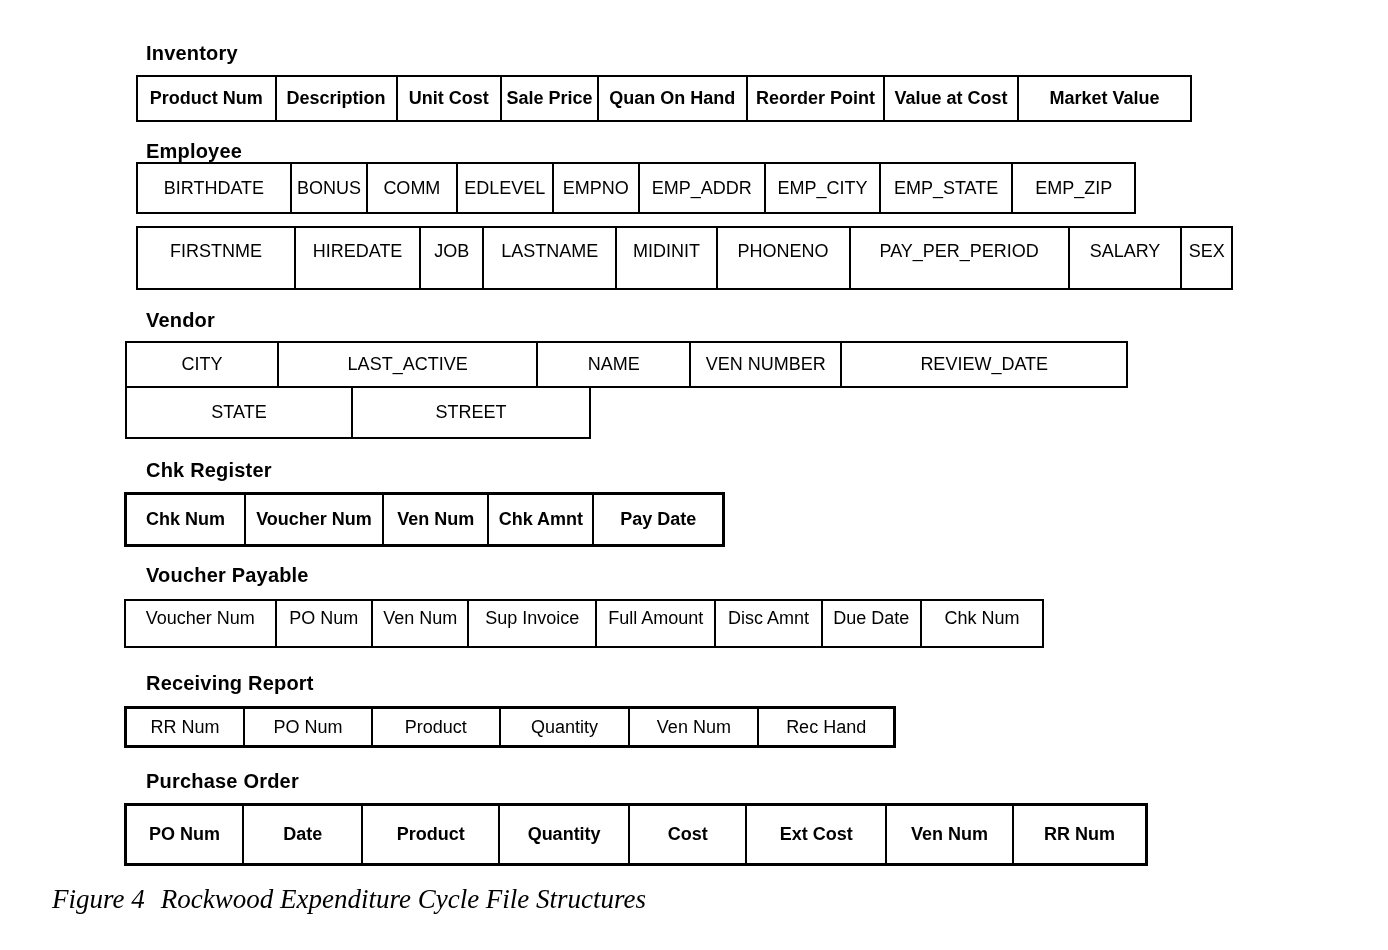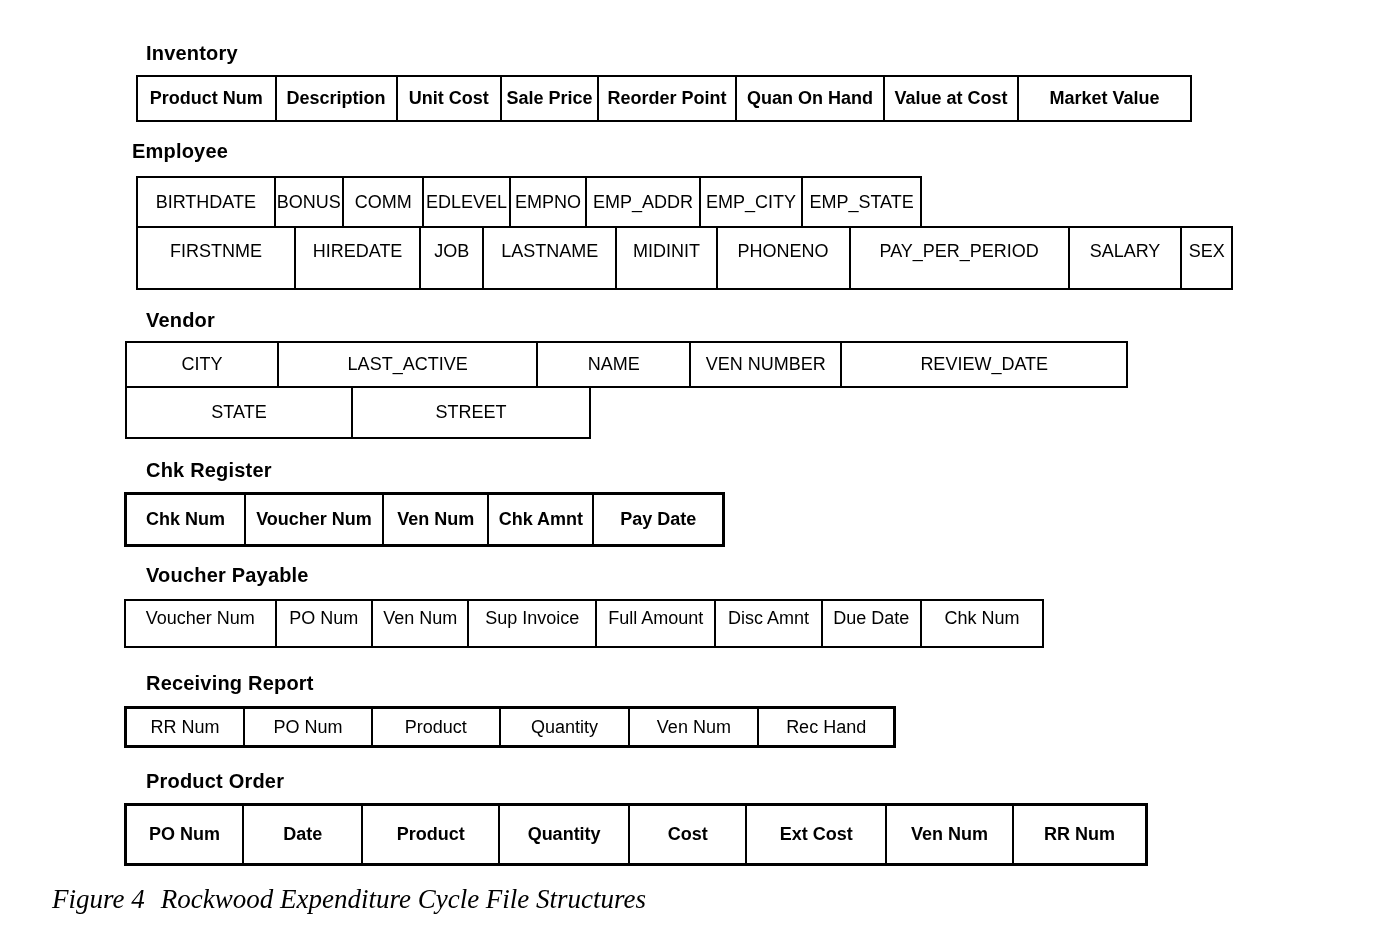--- a/index.html
+++ b/index.html
@@ -38,36 +38,37 @@
 <body>
 
 <div class="page">
 
   <div class="tbl-title" style="left:146px; top:42px">Inventory</div>
   <div class="trow bold" style="left:136px; top:75px; width:1056px; height:47px">
     <div class="cell" style="flex:139">Product Num</div>
     <div class="cell" style="flex:121">Description</div>
     <div class="cell" style="flex:104">Unit Cost</div>
     <div class="cell" style="flex:97">Sale Price</div>
+    <div class="cell" style="flex:149">Quan On Hand</div>
     <div class="cell" style="flex:138">Reorder Point</div>
-    <div class="cell" style="flex:149">Quan On Hand</div>
     <div class="cell" style="flex:134">Value at Cost</div>
     <div class="cell" style="flex:174">Market Value</div>
   </div>
 
-  <div class="tbl-title" style="left:132px; top:140px">Employee</div>
-  <div class="trow" style="left:136px; top:176px; width:786px; height:52px">
+  <div class="tbl-title" style="left:146px; top:140px">Employee</div>
+  <div class="trow" style="left:136px; top:162px; width:1000px; height:52px">
     <div class="cell" style="flex:151">BIRTHDATE</div>
     <div class="cell" style="flex:74">BONUS</div>
     <div class="cell" style="flex:87">COMM</div>
     <div class="cell" style="flex:94">EDLEVEL</div>
     <div class="cell" style="flex:83">EMPNO</div>
     <div class="cell" style="flex:124">EMP_ADDR</div>
     <div class="cell" style="flex:112">EMP_CITY</div>
     <div class="cell" style="flex:130">EMP_STATE</div>
+    <div class="cell" style="flex:120">EMP_ZIP</div>
   </div>
   <div class="trow lift" style="left:136px; top:226px; width:1097px; height:64px">
     <div class="cell" style="flex:138">FIRSTNME</div>
     <div class="cell" style="flex:109">HIREDATE</div>
     <div class="cell" style="flex:54">JOB</div>
     <div class="cell" style="flex:116">LASTNAME</div>
     <div class="cell" style="flex:87">MIDINIT</div>
     <div class="cell" style="flex:116">PHONENO</div>
     <div class="cell" style="flex:192">PAY_PER_PERIOD</div>
     <div class="cell" style="flex:98">SALARY</div>
@@ -111,21 +112,21 @@
   <div class="tbl-title" style="left:146px; top:672px">Receiving Report</div>
   <div class="trow thick" style="left:124px; top:706px; width:772px; height:42px">
     <div class="cell" style="flex:118">RR Num</div>
     <div class="cell" style="flex:128">PO Num</div>
     <div class="cell" style="flex:128">Product</div>
     <div class="cell" style="flex:130">Quantity</div>
     <div class="cell" style="flex:129">Ven Num</div>
     <div class="cell" style="flex:136">Rec Hand</div>
   </div>
 
-  <div class="tbl-title" style="left:146px; top:770px">Product Order</div>
+  <div class="tbl-title" style="left:146px; top:770px">Purchase Order</div>
   <div class="trow bold thick" style="left:124px; top:803px; width:1024px; height:63px">
     <div class="cell" style="flex:117">PO Num</div>
     <div class="cell" style="flex:119">Date</div>
     <div class="cell" style="flex:137">Product</div>
     <div class="cell" style="flex:130">Quantity</div>
     <div class="cell" style="flex:117">Cost</div>
     <div class="cell" style="flex:140">Ext Cost</div>
     <div class="cell" style="flex:127">Ven Num</div>
     <div class="cell" style="flex:133">RR Num</div>
   </div>

